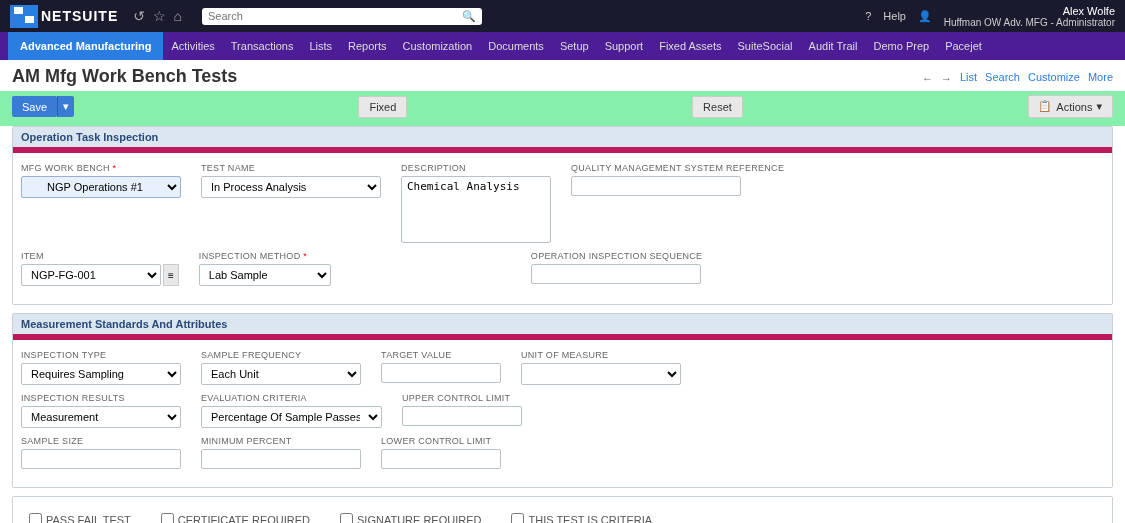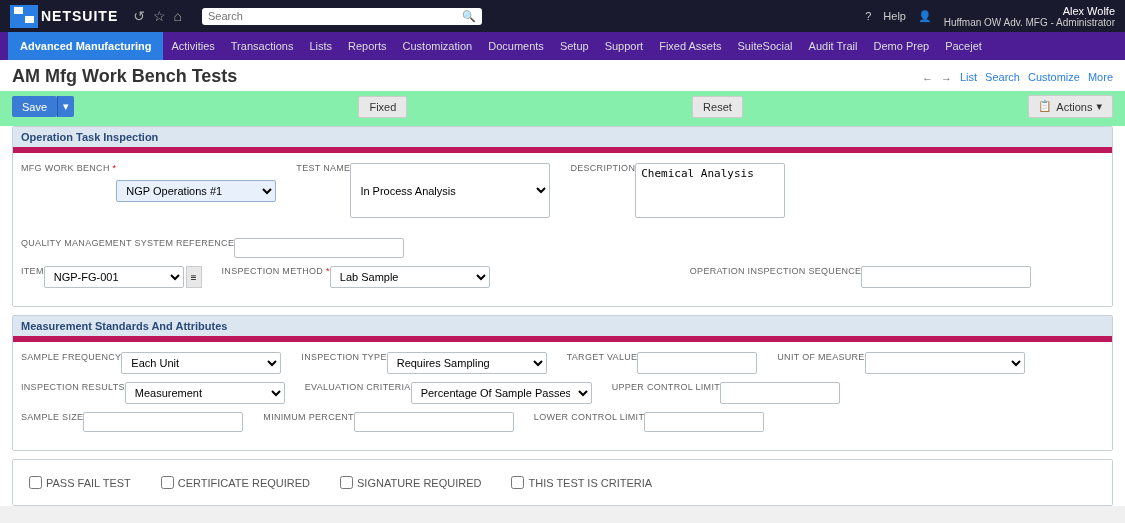--- a/index.html
+++ b/index.html
@@ -198,21 +198,21 @@
       background: white;
     }
     .form-row {
       display: flex;
       gap: 20px;
       margin-bottom: 8px;
       flex-wrap: wrap;
     }
     .form-field {
       display: flex;
-      flex-direction: row;
+      flex-direction: column;
       min-width: 120px;
     }
     .form-field label {
       font-size: 9px;
       color: #666;
       text-transform: uppercase;
       margin-bottom: 3px;
       letter-spacing: 0.3px;
     }
     .form-field label .required {
@@ -222,25 +222,26 @@
     .form-field select,
     .form-field textarea {
       border: 1px solid #b8c0c8;
       padding: 3px 5px;
       font-size: 11px;
       border-radius: 2px;
       background: white;
     }
     .form-field textarea {
       resize: none;
-      height: 55px;
+      height: 67px;
     }
     .field-highlighted select, .field-highlighted input {
       background: #e8f0fb !important;
       border-color: #9ab0d0 !important;
+      text-align: center;
     }
     .field-with-btn {
       display: flex;
       align-items: center;
       gap: 2px;
     }
     .small-btn {
       background: #e8e8e8;
       border: 1px solid #ccc;
       padding: 2px 4px;
@@ -371,21 +372,21 @@
             <span class="required"> *</span>
           </label>
           <div class="field-with-btn">
             <select style="width:160px">
               <option value="NGP Operations #1">NGP Operations #1</option>
             </select>
           </div>
         </div>
         <div class="form-field">
           <label>TEST NAME</label>
-          <select style="width:200px">
+          <select style="width:180px">
             <option value="In Process Analysis">In Process Analysis</option>
           </select>
         </div>
         <div class="form-field">
           <label>DESCRIPTION</label>
           <textarea style="width: 150px;">Chemical Analysis</textarea>
         </div>
         <div class="form-field">
           <label>QUALITY MANAGEMENT SYSTEM REFERENCE</label>
           <input type="text" style="width: 170px;">
@@ -400,47 +401,47 @@
               <option value="NGP-FG-001">NGP-FG-001</option>
             </select>
             <button class="small-btn">≡</button>
           </div>
         </div>
         <div class="form-field">
           <label>
             <span>INSPECTION METHOD</span>
             <span class="required"> *</span>
           </label>
-          <select style="width:160px">
+          <select style="width:132px">
             <option value="Lab Sample">Lab Sample</option>
           </select>
         </div>
         <div class="form-field" style="margin-left:180px">
           <label>OPERATION INSPECTION SEQUENCE</label>
           <input type="text" style="width: 170px;">
         </div>
       </div>
     </div>
   </div>
 
   <div class="section">
     <div class="section-header">Measurement Standards And Attributes</div>
     <div class="section-body">
 
       <div class="form-row">
         <div class="form-field">
+          <label>INSPECTION TYPE</label>
+          <select style="width:160px">
+            <option value="Requires Sampling">Requires Sampling</option>
+          </select>
+        </div>
+        <div class="form-field">
           <label>SAMPLE FREQUENCY</label>
           <select style="width:160px">
             <option value="Each Unit">Each Unit</option>
-          </select>
-        </div>
-        <div class="form-field">
-          <label>INSPECTION TYPE</label>
-          <select style="width:160px">
-            <option value="Requires Sampling">Requires Sampling</option>
           </select>
         </div>
         <div class="form-field">
           <label>TARGET VALUE</label>
           <input type="text" style="width: 120px;">
         </div>
         <div class="form-field">
           <label>UNIT OF MEASURE</label>
           <select style="width:160px">
             <option></option>

